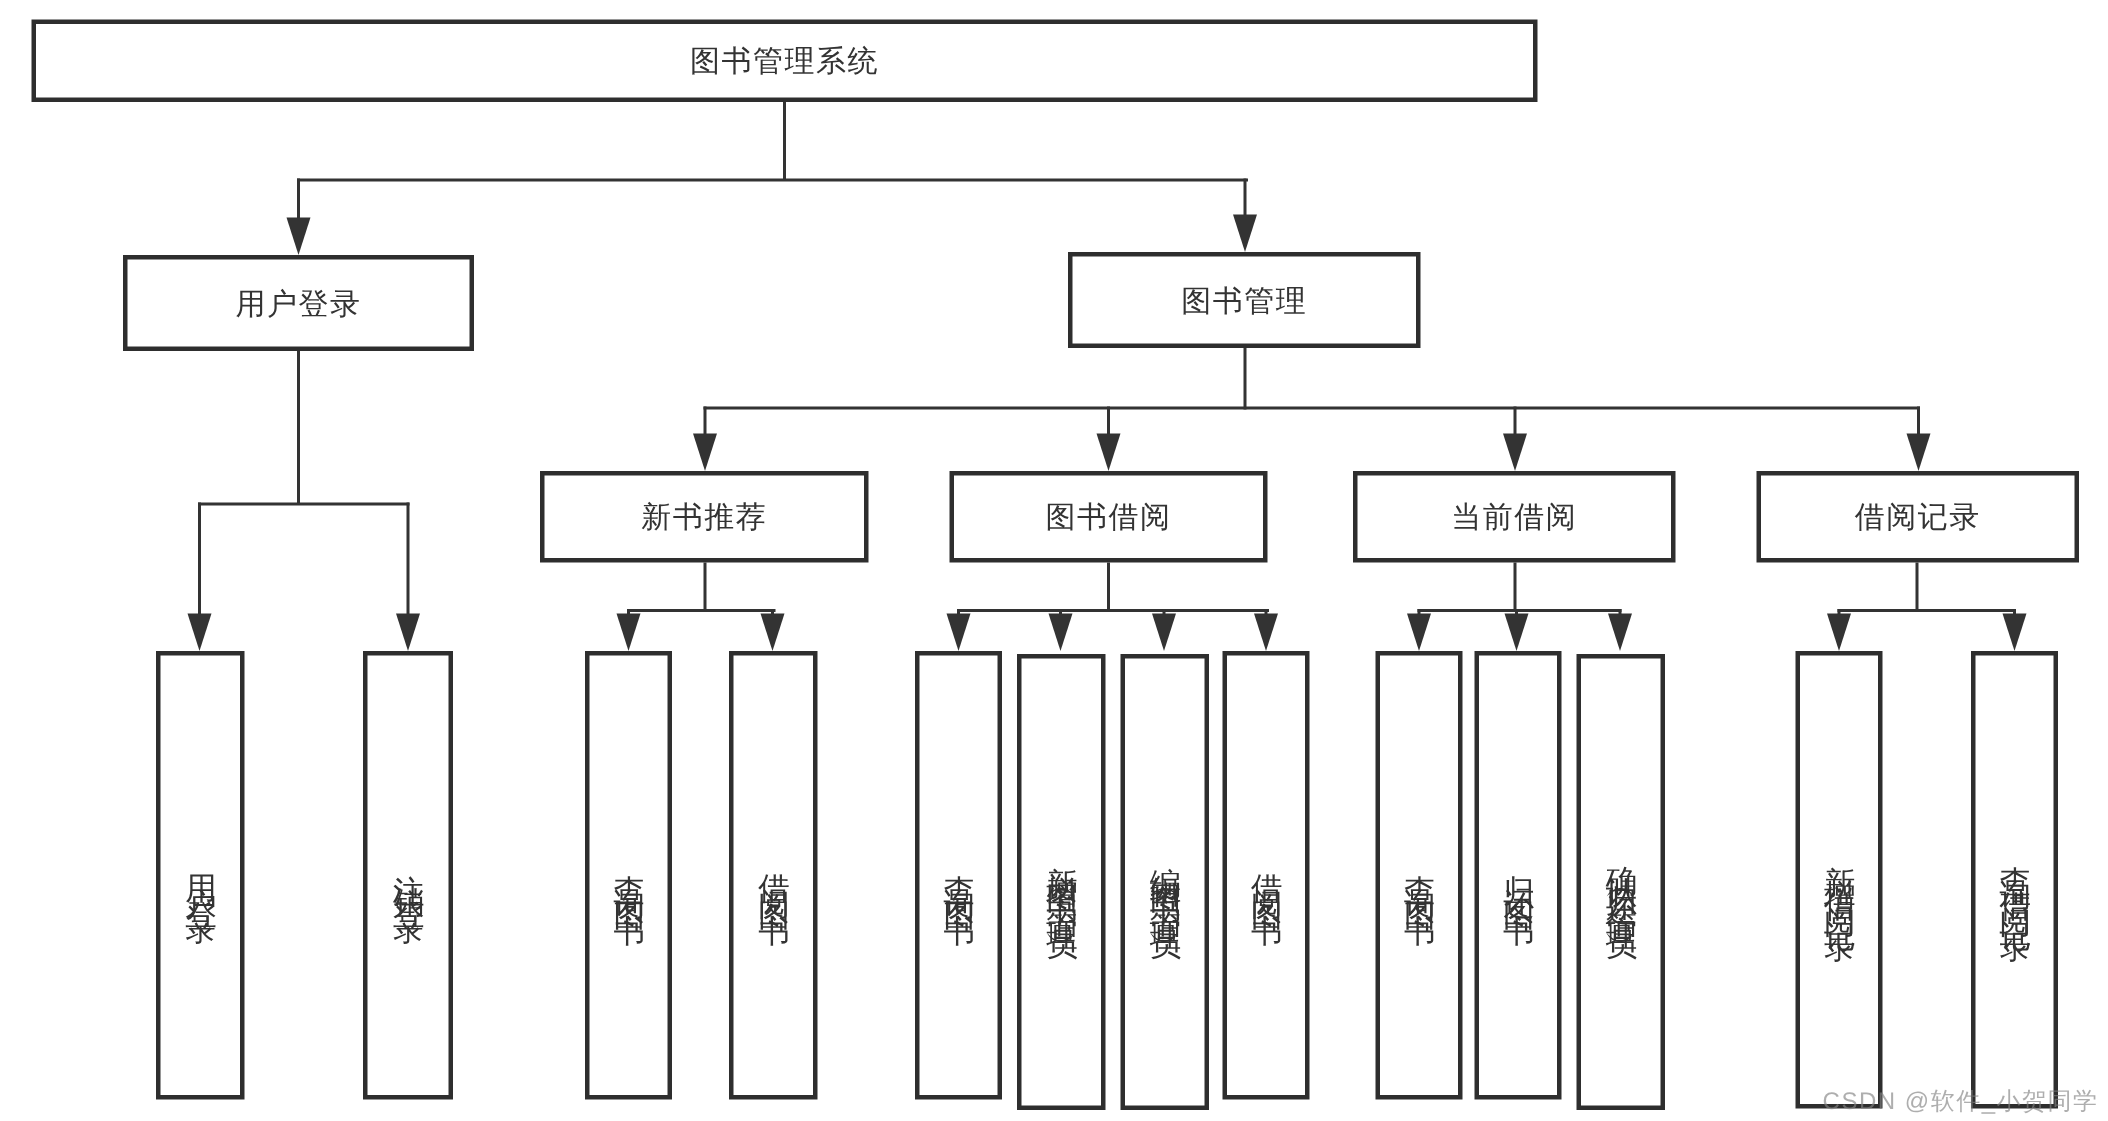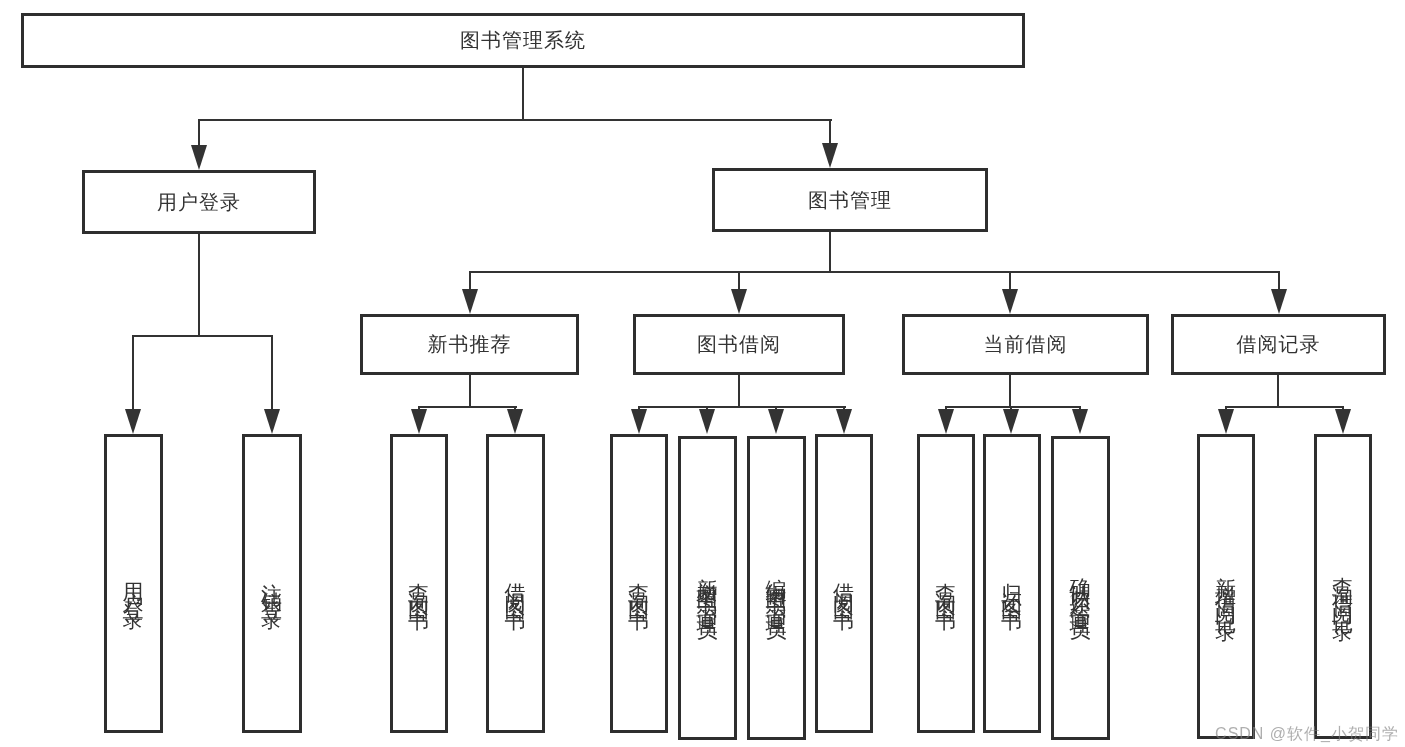--- a/index.html
+++ b/index.html
@@ -41,21 +41,21 @@
   <div class="hbox" style="left:21px;top:13px;width:1004px;height:55px">图书管理系统</div>
 
   <div class="vline" style="left:522px;top:68px;height:52px"></div>
   <div class="hline" style="left:198px;top:119px;width:634px"></div>
   <div class="vline" style="left:198px;top:119px;height:28px"></div>
   <div class="arrow" style="left:191px;top:145px"></div>
   <div class="vline" style="left:829px;top:119px;height:26px"></div>
   <div class="arrow" style="left:822px;top:143px"></div>
 
   <div class="hbox" style="left:82px;top:170px;width:234px;height:64px">用户登录</div>
-  <div class="hbox" style="left:712px;top:168px;width:276px;height:64px">图书管理</div>
+  <div class="hbox" style="left:712px;top:168px;width:235px;height:64px">图书管理</div>
 
   <div class="vline" style="left:198px;top:234px;height:102px"></div>
   <div class="hline" style="left:132px;top:335px;width:141px"></div>
   <div class="vline" style="left:132px;top:335px;height:75px"></div>
   <div class="arrow" style="left:125px;top:409px"></div>
   <div class="vline" style="left:271px;top:335px;height:75px"></div>
   <div class="arrow" style="left:264px;top:409px"></div>
 
   <div class="vline" style="left:829px;top:232px;height:41px"></div>
   <div class="hline" style="left:469px;top:271px;width:811px"></div>
@@ -63,21 +63,21 @@
   <div class="arrow" style="left:462px;top:289px"></div>
   <div class="vline" style="left:738px;top:271px;height:20px"></div>
   <div class="arrow" style="left:731px;top:289px"></div>
   <div class="vline" style="left:1009px;top:271px;height:20px"></div>
   <div class="arrow" style="left:1002px;top:289px"></div>
   <div class="vline" style="left:1278px;top:271px;height:20px"></div>
   <div class="arrow" style="left:1271px;top:289px"></div>
 
   <div class="hbox" style="left:360px;top:314px;width:219px;height:61px">新书推荐</div>
   <div class="hbox" style="left:633px;top:314px;width:212px;height:61px">图书借阅</div>
-  <div class="hbox" style="left:902px;top:314px;width:247px;height:61px">当前借阅</div>
+  <div class="hbox" style="left:902px;top:314px;width:215px;height:61px">当前借阅</div>
   <div class="hbox" style="left:1171px;top:314px;width:215px;height:61px">借阅记录</div>
 
   <div class="vline" style="left:469px;top:375px;height:33px"></div>
   <div class="hline" style="left:418px;top:406px;width:99px"></div>
   <div class="vline" style="left:418px;top:406px;height:8px"></div>
   <div class="arrow" style="left:411px;top:409px"></div>
   <div class="vline" style="left:514px;top:406px;height:8px"></div>
   <div class="arrow" style="left:507px;top:409px"></div>
 
   <div class="vline" style="left:738px;top:375px;height:33px"></div>

